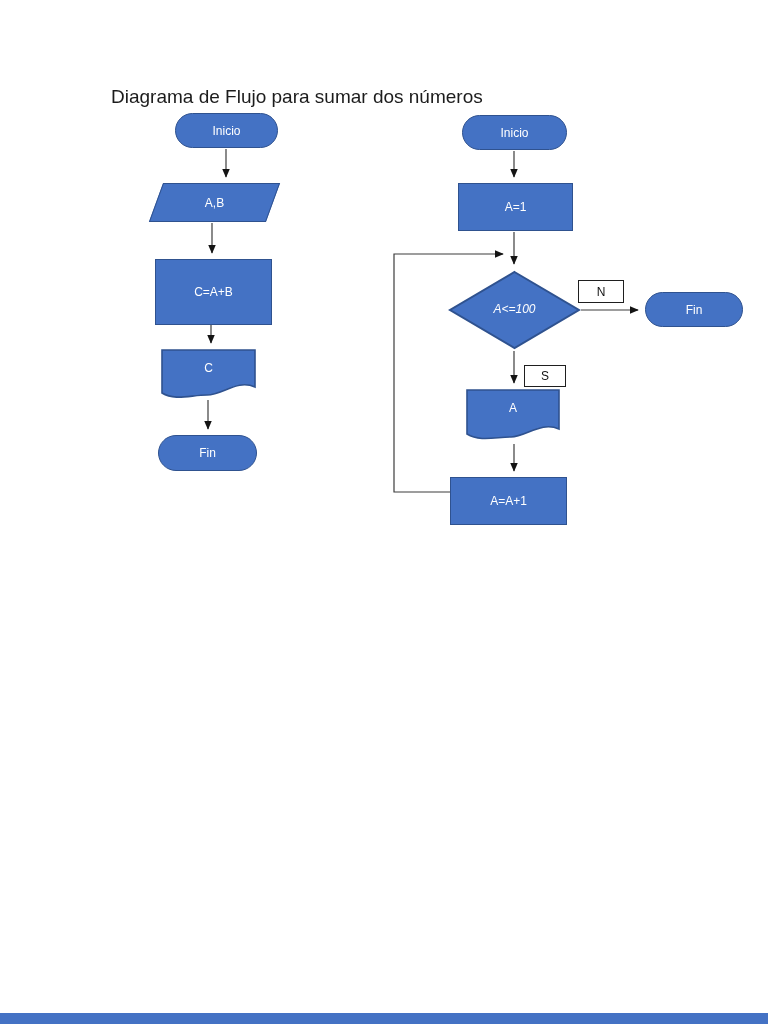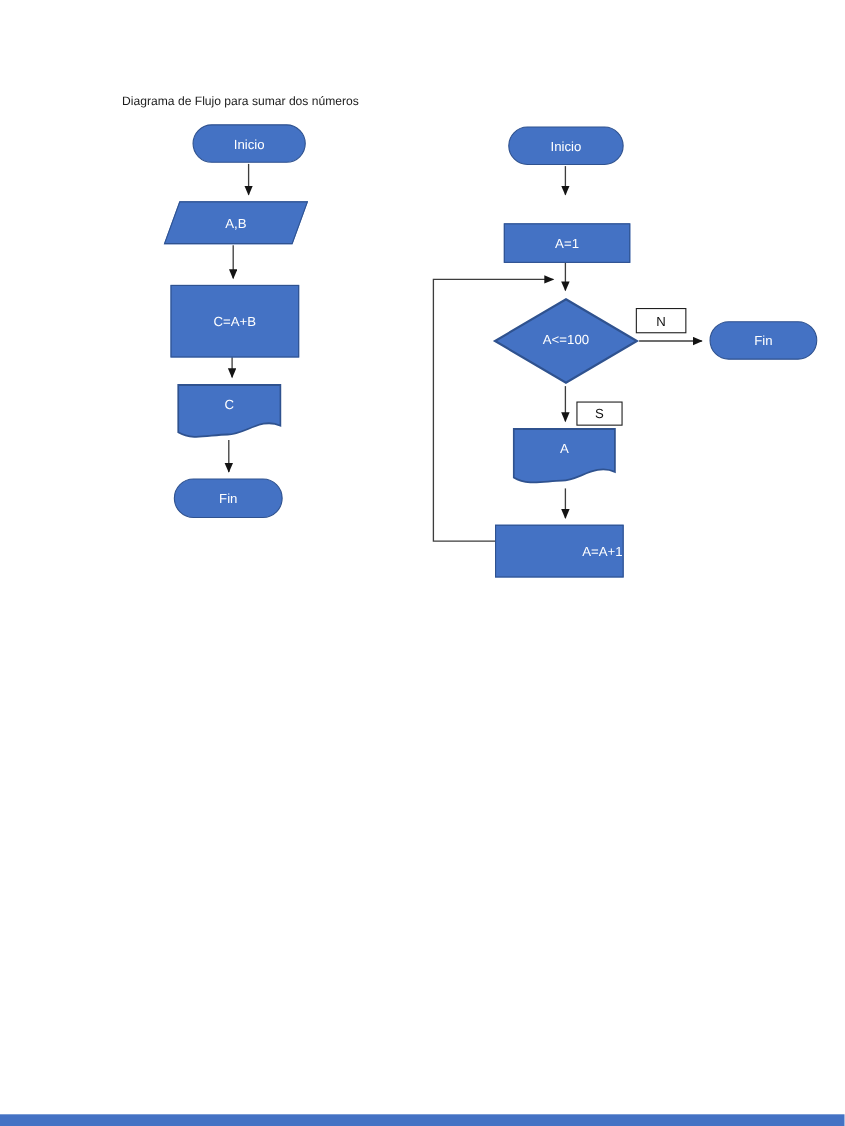--- a/index.html
+++ b/index.html
@@ -7,21 +7,21 @@
     position: relative;
     width: 768px;
     height: 1024px;
     background: #ffffff;
     overflow: hidden;
     font-family: "Liberation Sans", sans-serif;
   }
   .abs { position: absolute; }
   #page-title {
     left: 111px; top: 86px;
-    font-size: 11px;
+    font-size: 19px;
     color: #1c1c1c;
     white-space: nowrap;
   }
   
   .node {
     position: absolute;
     background: #4472C4;
     border: 1.5px solid #2F528F;
     box-sizing: border-box;
     color: #ffffff;
@@ -38,21 +38,21 @@
   .shape-wrap { position: absolute; }
   .shape-wrap svg { display: block; }
   .shape-label {
     position: absolute;
     left: 0; right: 0;
     text-align: center;
     color: #ffffff;
     font-size: 12px;
   }
   .doc-label  { top: 12px; }
-  .diam-label { top: 32px; }
+  .diam-label { top: 32px; font-style: italic; }
   
   .branch-box {
     position: absolute;
     background: #ffffff;
     border: 1.5px solid #1f1f1f;
     box-sizing: border-box;
     color: #111111;
     font-size: 12px;
     display: flex;
     align-items: center;
@@ -120,21 +120,21 @@
   </div>
 
   <div class="node terminator" style="left:158px; top:435px; width:99px; height:36px;">
     <span class="label">Fin</span>
   </div>
 
   <div class="node terminator" style="left:462px; top:115px; width:105px; height:35px;">
     <span class="label">Inicio</span>
   </div>
 
-  <div class="node process" style="left:458px; top:183px; width:115px; height:36px;margin-top:20px;">
+  <div class="node process" style="left:458px; top:183px; width:115px; height:48px;">
     <span class="label">A=1</span>
   </div>
 
   <div class="shape-wrap" style="left:448px; top:270px; width:133px; height:80px;">
     <svg width="133" height="80" viewBox="0 0 133 80">
       <polygon points="66.5,2 131,40 66.5,78 2,40" fill="#4472C4" stroke="#2F528F" stroke-width="2"></polygon>
     </svg>
     <div class="shape-label diam-label">A&lt;=100</div>
   </div>
 
@@ -150,19 +150,19 @@
     <span>S</span>
   </div>
 
   <div class="shape-wrap" style="left:466px; top:389px; width:94px; height:54px;">
     <svg width="94" height="54" viewBox="0 0 94 54">
       <path d="M1,1 H93 V40 C75,32 60,48 45,48 C30,48 14,53 1,45 Z" fill="#4472C4" stroke="#2F528F" stroke-width="1.6"></path>
     </svg>
     <div class="shape-label doc-label">A</div>
   </div>
 
-  <div class="node process" style="left:450px; top:477px; width:117px; height:48px;justify-content:flex-end;">
+  <div class="node process" style="left:450px; top:477px; width:117px; height:48px;">
     <span class="label">A=A+1</span>
   </div>
 
   <div id="footer-bar"></div>
 
 </div>
 
 </body></html>

